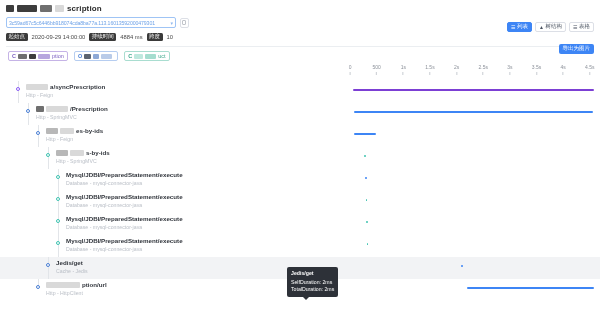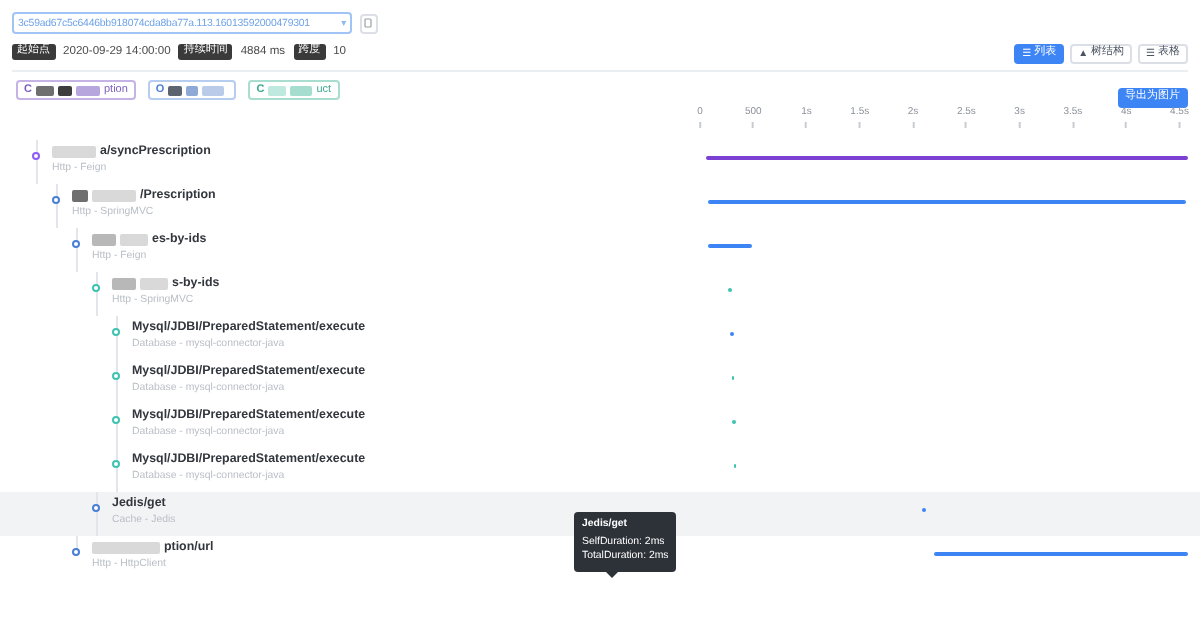--- a/index.html
+++ b/index.html
@@ -118,20 +118,27 @@
     position:absolute; bottom:-3px; left:16px; width:0; height:0;
     border-left:3px solid transparent; border-right:3px solid transparent;
     border-top:3px solid #2d3138;
   }
 </style>
 </head>
 <body>
 
 <div class="header">
 
+  <div class="title-row">
+    <span class="redact r-dark" style="width:8px;height:7px;"></span>
+    <span class="redact r-dark" style="width:20px;height:7px;"></span>
+    <span class="redact r-mid" style="width:12px;height:7px;"></span>
+    <span class="redact r-light" style="width:9px;height:7px;"></span>
+    <span class="title-txt">scription</span>
+  </div>
 
   <div class="id-row">
     <div class="id-select">
       <span class="cap">3c59ad67c5c6446bb918074cda8ba77a.113.16013592000479301</span>
       <span class="chev">▾</span>
     </div>
     <div class="copy-btn">
       <svg width="5" height="6" viewBox="0 0 10 12" fill="none" stroke="#9aa0a8" stroke-width="1.2">
         <rect x="1" y="1" width="6" height="8" rx="1"></rect>
       </svg>

